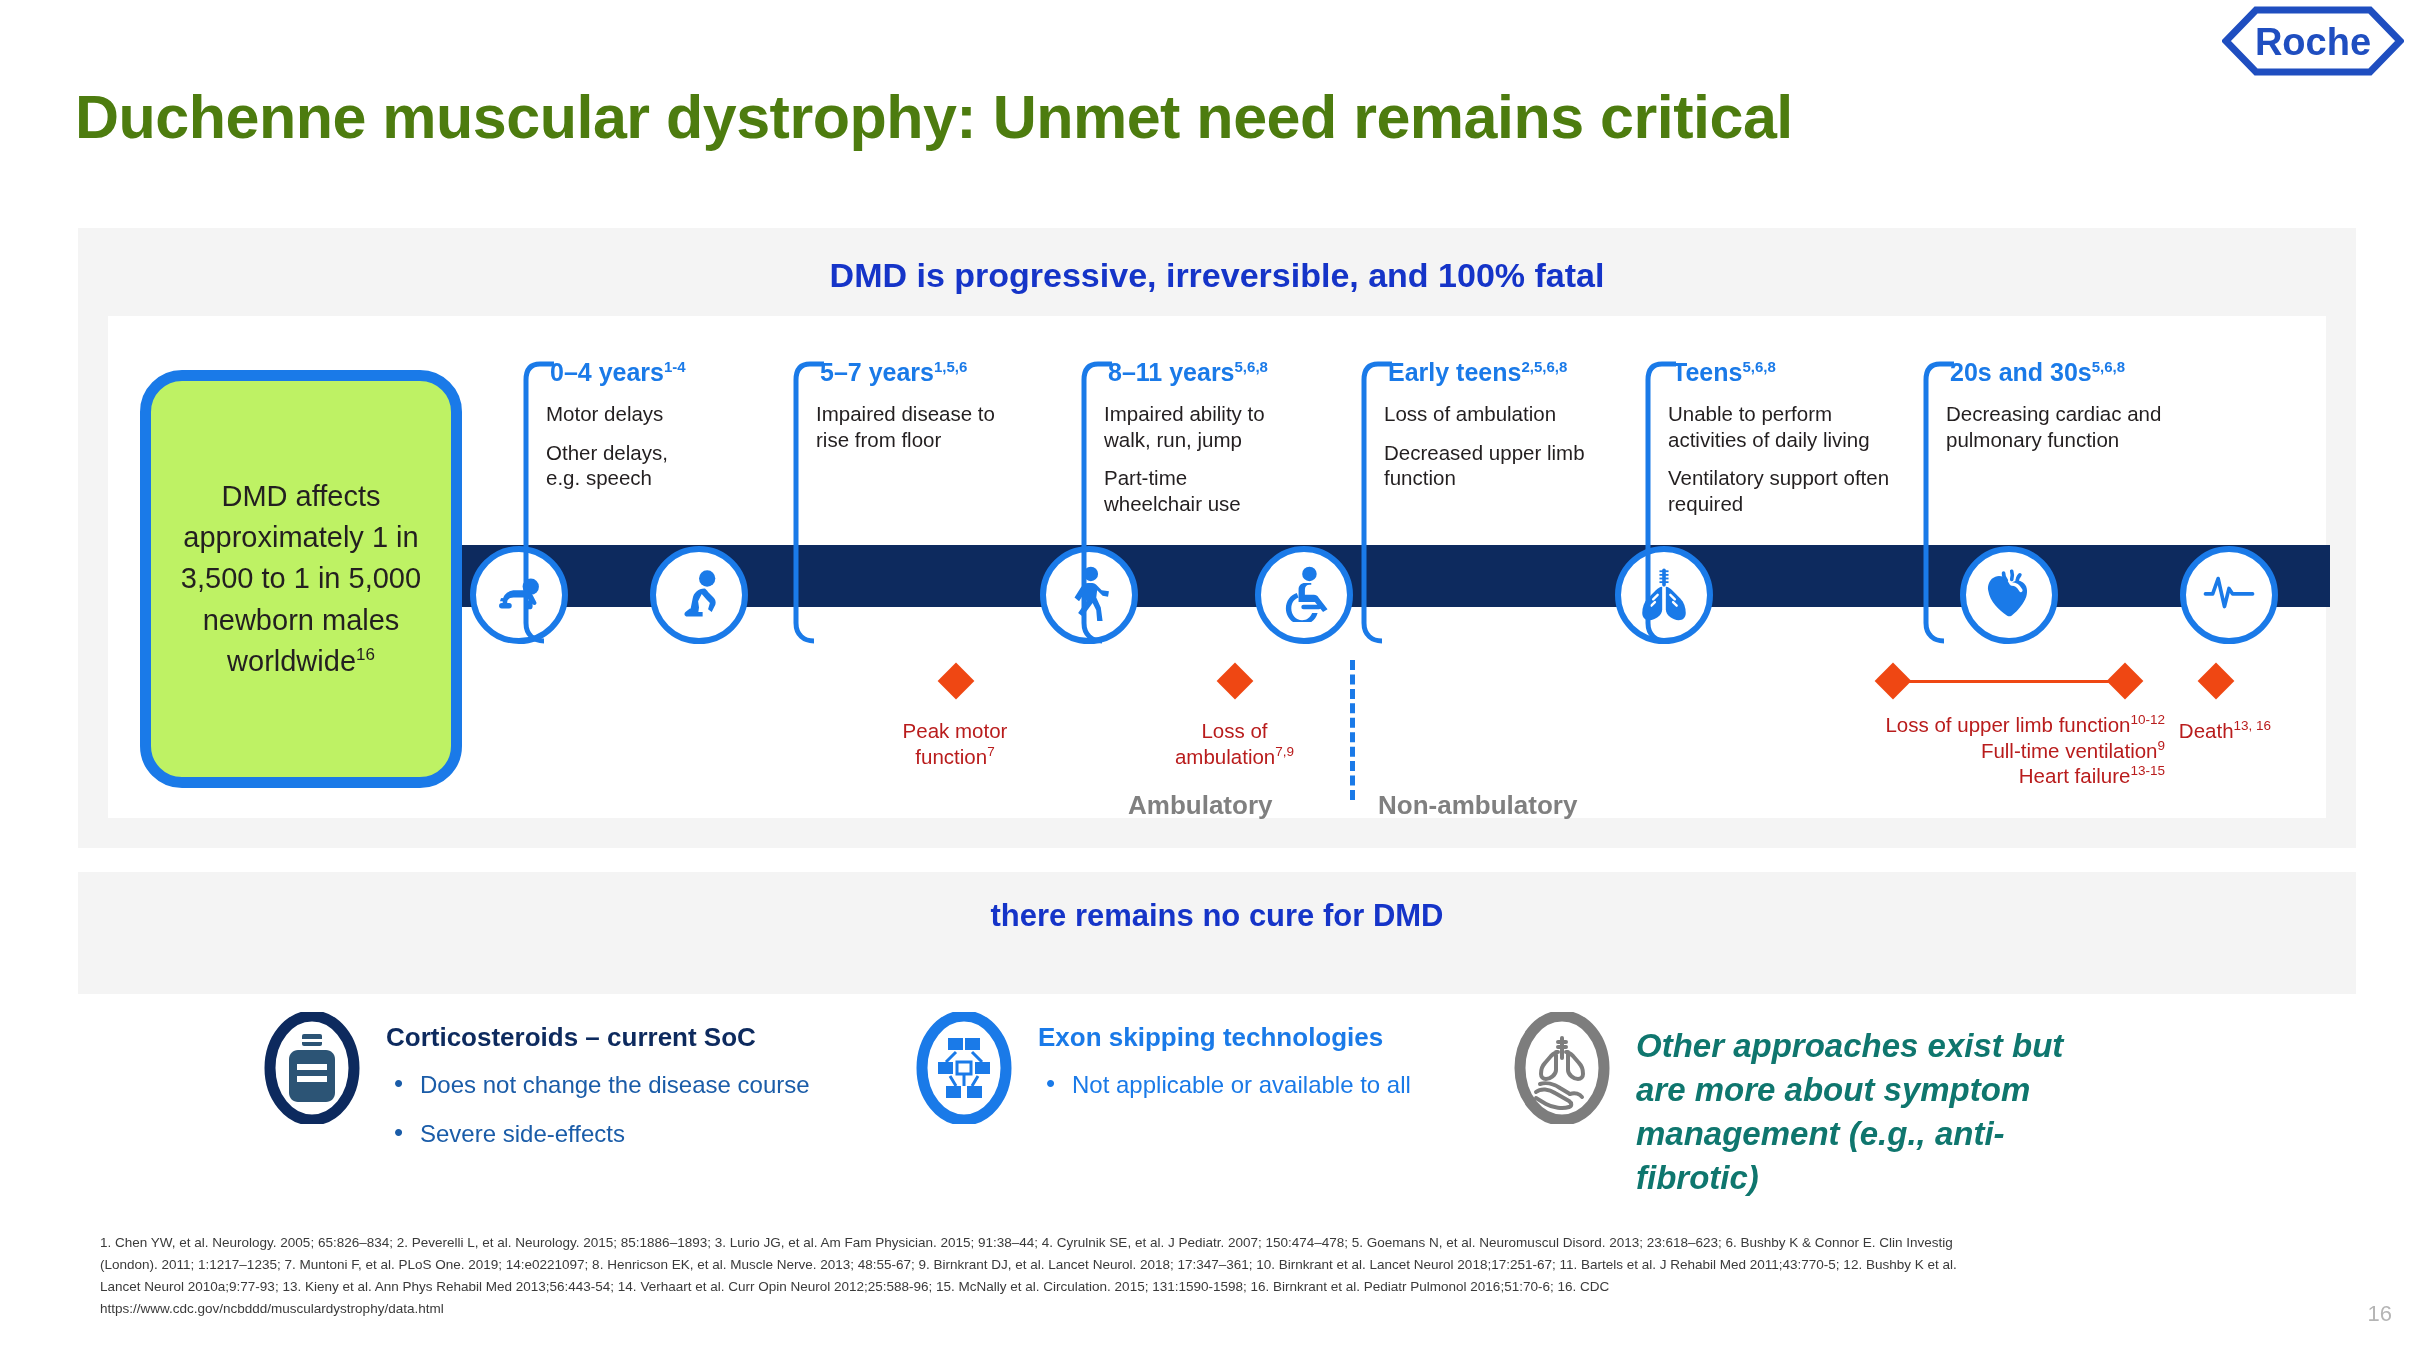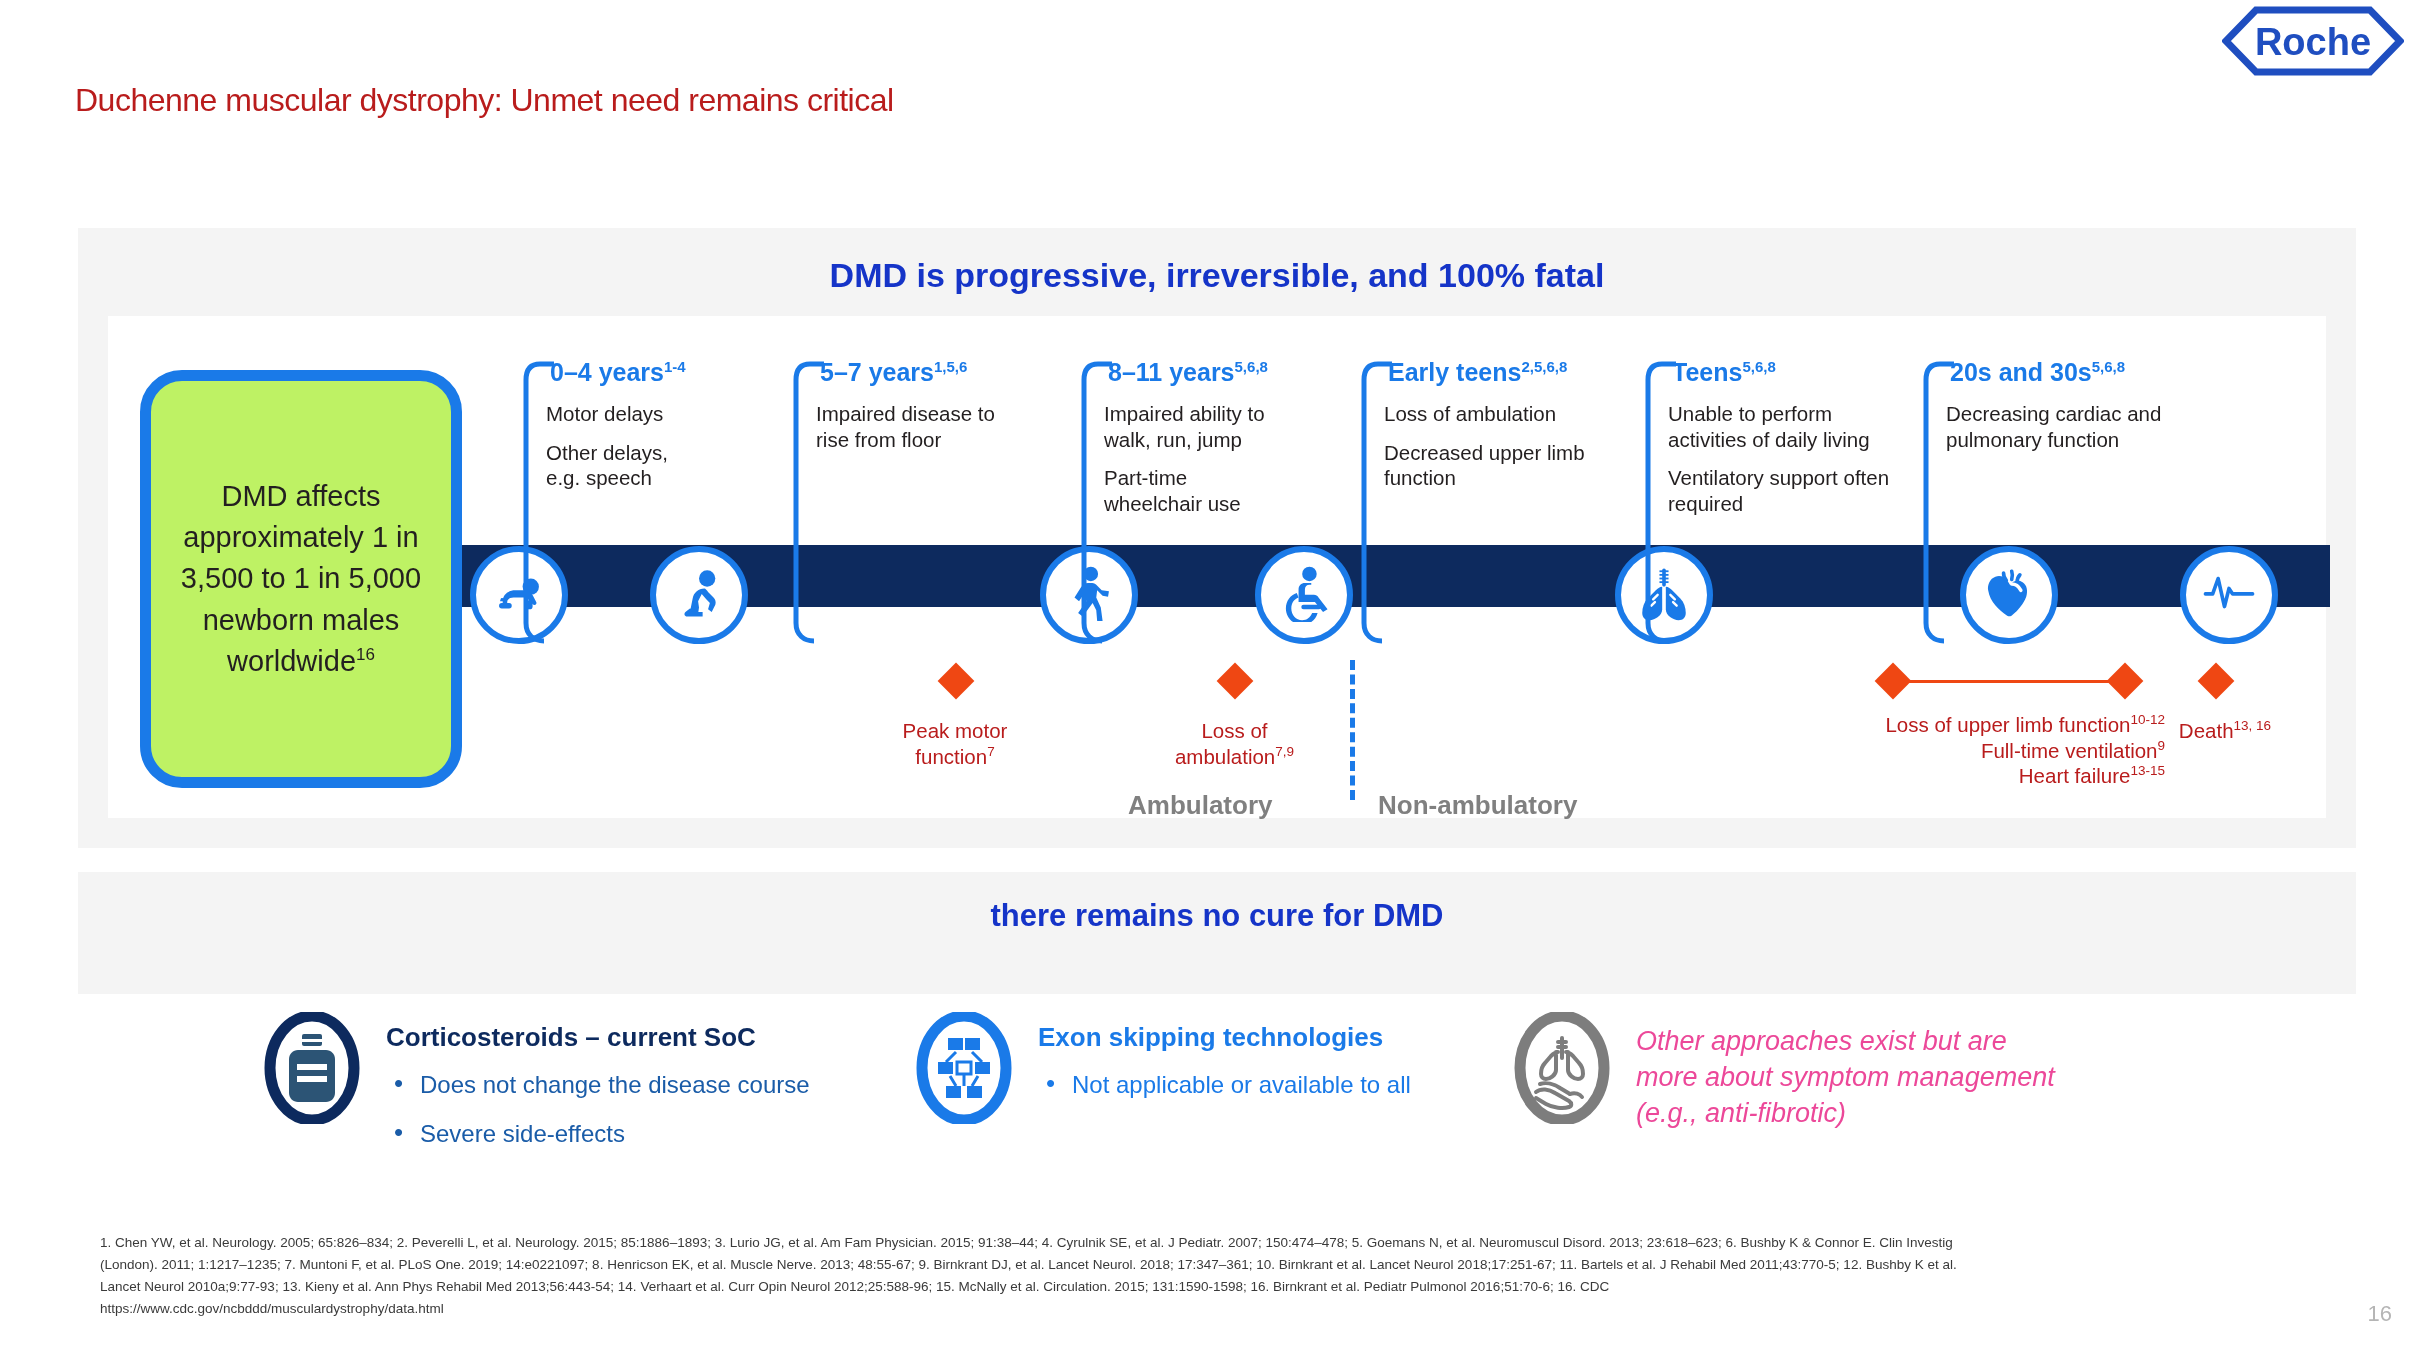--- a/index.html
+++ b/index.html
@@ -8,21 +8,21 @@
     background:#ffffff;
     font-family:"Liberation Sans",sans-serif;
     overflow:hidden;position:relative;
   }
   
   #roche-logo{position:absolute;right:28px;top:6px;width:182px;height:70px;}
   #roche-logo svg{width:100%;height:100%;}
   
   #page-title{
     position:absolute;left:75px;top:82px;
-    font-size:32px;font-weight:normal;color:#b91c1c;
+    font-size:61px;font-weight:bold;color:#4d7c0f;
     letter-spacing:-0.5px;
   }
   
   #progression-panel{
     position:absolute;left:78px;top:228px;width:2278px;height:620px;
     background:#f4f4f4;
   }
   #progression-heading{
     position:absolute;left:0;top:28px;width:100%;text-align:center;
     font-size:34px;font-weight:bold;color:#1534c8;
@@ -107,22 +107,22 @@
     content:"•";position:absolute;left:8px;top:-2px;font-size:26px;
   }
   #option-0{margin-left:186px;width:560px;}
   #option-0 .option-title{color:#0d2a5e;}
   #option-0 .option-bullets li{color:#1a5ca8;}
   #option-1{margin-left:92px;width:500px;}
   #option-1 .option-title{color:#1a7ae8;}
   #option-1 .option-bullets li{color:#1a7ae8;}
   #option-2{margin-left:98px;width:560px;}
   #option-2-text{
-    font-size:27px;line-height:1.33;color:#ec4899;
-    font-style:italic;font-weight:normal;margin-top:12px;
+    font-size:33px;line-height:1.33;color:#0f766e;
+    font-style:italic;font-weight:bold;margin-top:12px;
   }
   
   #footnotes{
     position:absolute;left:100px;top:1232px;width:2180px;
     font-size:13.5px;line-height:1.62;color:#3a3a3a;
   }
   #page-number{
     position:absolute;right:40px;bottom:26px;font-size:22px;color:#b5b5b5;
   }
 </style>

